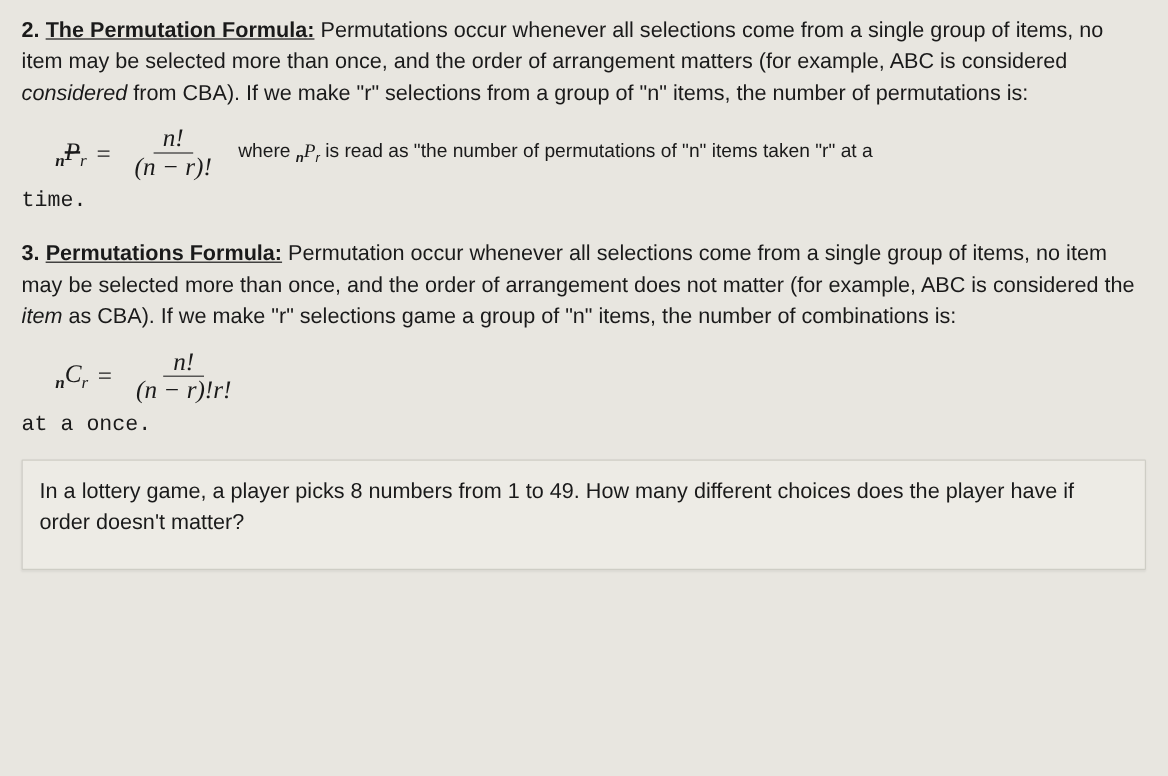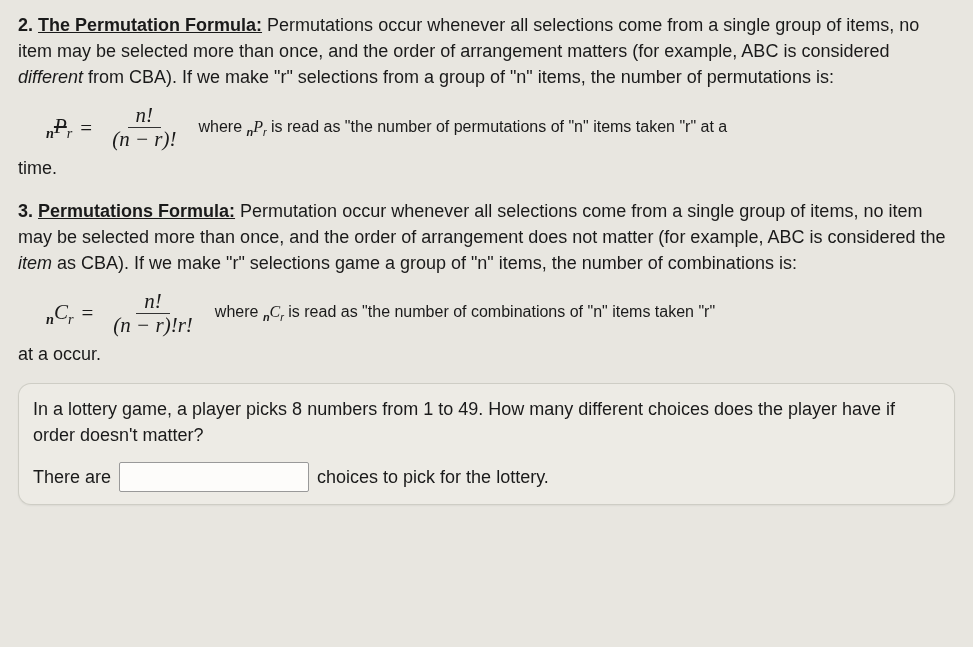--- a/index.html
+++ b/index.html
@@ -45,25 +45,25 @@
       align-items: center;
       line-height: 1.1;
       margin: 0 4px;
     }
     .fraction .num, .fraction .den {
       padding: 0 8px;
       font-style: italic;
     }
     .fraction .num { border-bottom: 1.5px solid #333; }
     .formula-text { font-size: 16px; }
-    .time-tail { margin-bottom: 16px; }
+    .time-tail { margin-bottom: 16px; font-family: Liberation Mono, monospace; }
     .card {
       background: rgba(240,238,232,0.6);
       border: 1px solid rgba(160,160,150,0.4);
-      border-radius: 13px;
+      border-radius: 1px;
       padding: 12px 14px;
       margin-top: 10px;
       box-shadow: 0 1px 2px rgba(0,0,0,0.06);
     }
     .question-block { margin-bottom: 14px; }
     .answer-row {
       display: flex;
       align-items: center;
       gap: 8px;
       flex-wrap: wrap;
@@ -82,21 +82,21 @@
       font-style: italic;
     }
   </style>
 </head>
 <body>
 
 <div class="section">
   <p>
     <span style="font-weight:bold;">2.</span>
     <span class="section-title">The Permutation Formula:</span>
-    <span class="lead">Permutations</span><span> occur whenever all selections come from a single group of items, no item may be selected more than once, and the order of arrangement matters (for example, ABC is considered </span><span class="italic">different</span><span> from CBA).  If we make "r" selections from a group of "n" items, the number of permutations is:</span>
+    <span class="lead">Permutations</span><span> occur whenever all selections come from a single group of items, no item may be selected more than once, and the order of arrangement matters (for example, ABC is considered </span><span class="italic">considered</span><span> from CBA).  If we make "r" selections from a group of "n" items, the number of permutations is:</span>
   </p>
 
   <div class="formula-row">
     <span class="formula">
       <span>
         <span class="sub sub-n">n</span><span class="strike-sym">P</span><span class="sub">r</span>
       </span>
       <span>=</span>
       <span class="fraction">
         <span class="num">n!</span>
@@ -121,27 +121,19 @@
     <span class="formula">
       <span>
         <span class="sub sub-n">n</span><span style="font-style:italic;">C</span><span class="sub">r</span>
       </span>
       <span>=</span>
       <span class="fraction">
         <span class="num">n!</span>
         <span class="den">(n − r)!r!</span>
       </span>
     </span>
-    <span class="formula-text">
-      <span>where </span><span class="sub sub-n">n</span><span style="font-style:italic;font-family:'Cambria Math','Times New Roman',serif;">C</span><span class="sub">r</span><span> is read as "the number of combinations of "n" items taken "r"</span>
-    </span>
   </div>
-  <div class="time-tail">at a occur.</div>
+  <div class="time-tail">at a once.</div>
 </div>
 
 <div class="card">
   <p class="question-block">In a lottery game, a player picks 8 numbers from 1 to 49. How many different choices does the player have if order doesn't matter?</p>
-  <div class="answer-row">
-    <span>There are</span>
-    <input class="answer-input" type="text" value="" style="">
-    <span>choices to pick for the lottery.</span>
-  </div>
 </div>
 
 </body></html>

